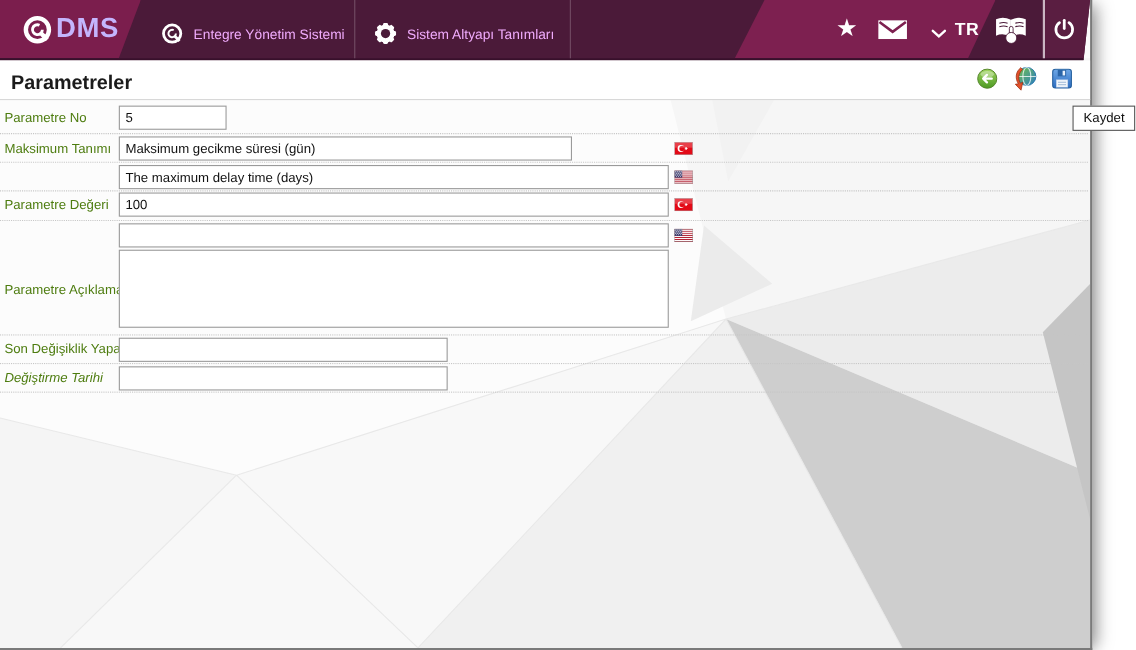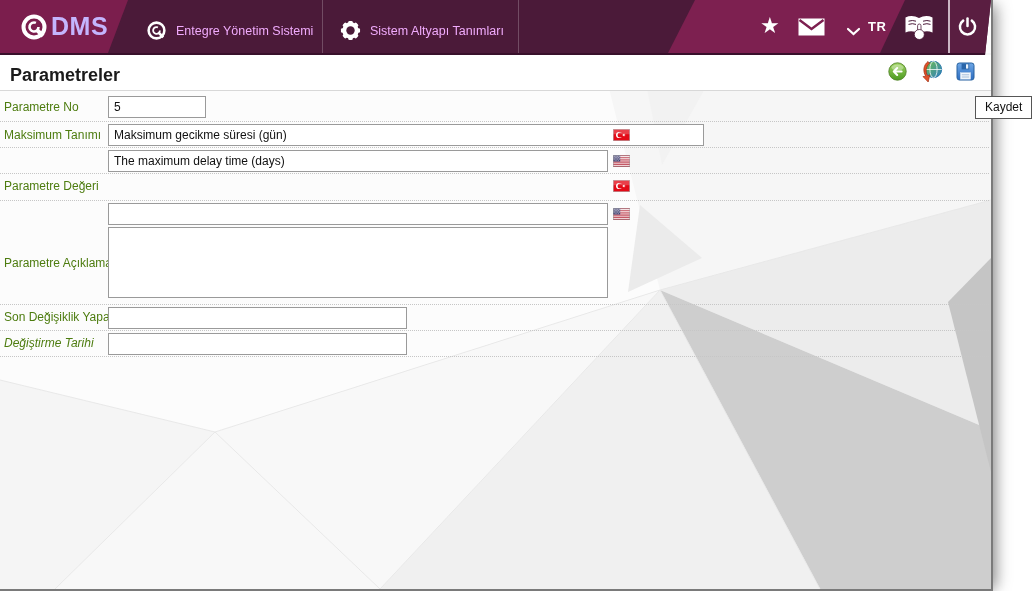--- a/index.html
+++ b/index.html
@@ -21,21 +21,21 @@
   .logo-text{color:#c4b5fd;font-weight:800;font-size:25px;letter-spacing:.5px;margin-left:3px;}
   .zone-bright{left:668px;width:237px;background:var(--header-bright2);
        clip-path:polygon(27px 0,237px 0,212px 53px,0 53px);}
   .zone-power{left:948px;width:44px;background:var(--header-mid);
        clip-path:polygon(0 0,44px 0,38px 53px,0 53px);}
   .nav-item{position:absolute;top:0;height:61px;display:flex;align-items:center;gap:9px;
        color:#f0abfc;font-size:12.5px;cursor:pointer;white-space:nowrap;}
   .nav-sep{position:absolute;top:0;width:1px;height:53px;background:rgba(255,255,255,.22);}
   .h-ico{position:absolute;cursor:pointer;line-height:1;}
   .star{color:#fff;font-size:22px;}
-  .tr-code{color:#fff;font-size:13px;font-weight:bold;letter-spacing:.5px;}
+  .tr-code{color:#fff;font-size:16px;font-weight:bold;letter-spacing:.5px;}
   .vsep{position:absolute;left:948px;top:0;width:2px;height:53px;background:rgba(230,220,228,.8);z-index:6;}
 
   
   .tbar{position:absolute;left:0;top:55px;width:991px;height:35px;background:#fff;
         border-bottom:1px solid #d8d8d8;z-index:4;}
   .ptitle{position:absolute;left:10px;top:10px;font-size:18px;font-weight:bold;color:#1b1b1b;}
   .tbtn{position:absolute;cursor:pointer;}
   .tooltip{position:absolute;left:975px;top:96px;background:#fff;border:1px solid #565656;
         padding:3px 9px 4px 9px;font-size:12px;color:#111;z-index:10;white-space:nowrap;}
 
@@ -195,21 +195,21 @@
     </span>
   </div>
 
   <div class="tooltip">Kaydet</div>
 
   <span class="lbl" style="top:100px;">Parametre No</span>
   <input class="inp" style="top: 96px; width: 98px;" value="5">
   <div class="dot" style="top:121px;"></div>
 
   <span class="lbl" style="top:128px;">Maksimum Tanımı</span>
-  <input class="inp" style="top: 124px; width: 596px;" value="Maksimum gecikme süresi (gün)">
+  <input class="inp" style="top: 124px; width: 412px;" value="Maksimum gecikme süresi (gün)">
   <svg class="flag" style="top:129px;" width="17" height="12" viewBox="0 0 17 12">
     <rect x="0.25" y="0.25" width="16.5" height="11.5" fill="var(--flag-red)" stroke="#a0a0a0" stroke-width="0.5"></rect>
     <circle cx="6.1" cy="6" r="3.1" fill="#fff"></circle>
       <circle cx="7.1" cy="6" r="2.5" fill="var(--flag-red)"></circle>
     <polygon points="12.6,6 11.3,6.45 11.65,7.6 10.8,6.85 9.9,7.6 10.25,6.45 9.2,6 10.25,5.55 9.9,4.4 10.8,5.15 11.65,4.4 11.3,5.55" fill="#fff"></polygon>
     <rect x="0.25" y="0.25" width="16.5" height="5" fill="#fff" opacity="0.22"></rect>
   </svg>
   <div class="dot" style="top:147px;"></div>
 
   <input class="inp" style="top: 150px; width: 500px;" value="The maximum delay time (days)">
@@ -240,20 +240,21 @@
         <circle cx="2.1" cy="5.4" r="0.45"></circle>
         <circle cx="3.9" cy="5.4" r="0.45"></circle>
         <circle cx="5.7" cy="5.4" r="0.45"></circle>
       </g>
     <rect x="0.25" y="0.25" width="16.5" height="11.5" fill="none" stroke="#999" stroke-width="0.5"></rect>
     <rect x="0.25" y="0.25" width="16.5" height="4.5" fill="#fff" opacity="0.22"></rect>
   </svg>
   <div class="dot" style="top:173px;"></div>
 
   <span class="lbl" style="top:179px;">Parametre Değeri</span>
+  <input class="inp" style="top: 175px; width: 500px;" value="100">
   <svg class="flag" style="top:180px;" width="17" height="12" viewBox="0 0 17 12">
     <rect x="0.25" y="0.25" width="16.5" height="11.5" fill="var(--flag-red)" stroke="#a0a0a0" stroke-width="0.5"></rect>
     <circle cx="6.1" cy="6" r="3.1" fill="#fff"></circle>
       <circle cx="7.1" cy="6" r="2.5" fill="var(--flag-red)"></circle>
     <polygon points="12.6,6 11.3,6.45 11.65,7.6 10.8,6.85 9.9,7.6 10.25,6.45 9.2,6 10.25,5.55 9.9,4.4 10.8,5.15 11.65,4.4 11.3,5.55" fill="#fff"></polygon>
     <rect x="0.25" y="0.25" width="16.5" height="5" fill="#fff" opacity="0.22"></rect>
   </svg>
   <div class="dot" style="top:200px;"></div>
 
   <input class="inp" style="top: 203px; width: 500px;" value="">

